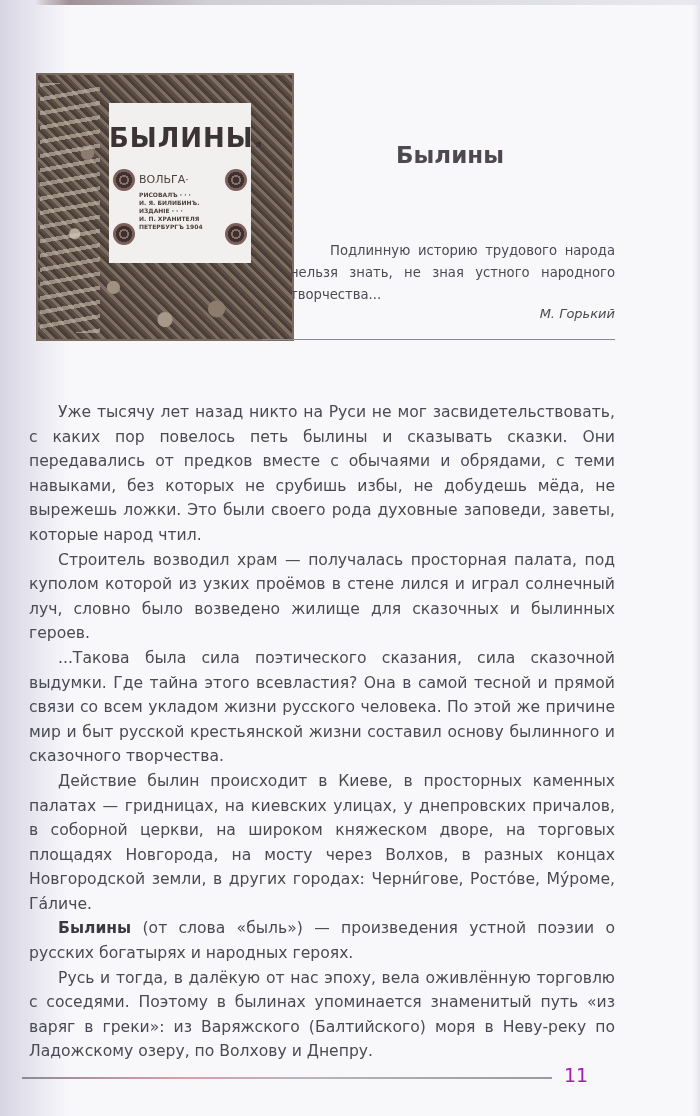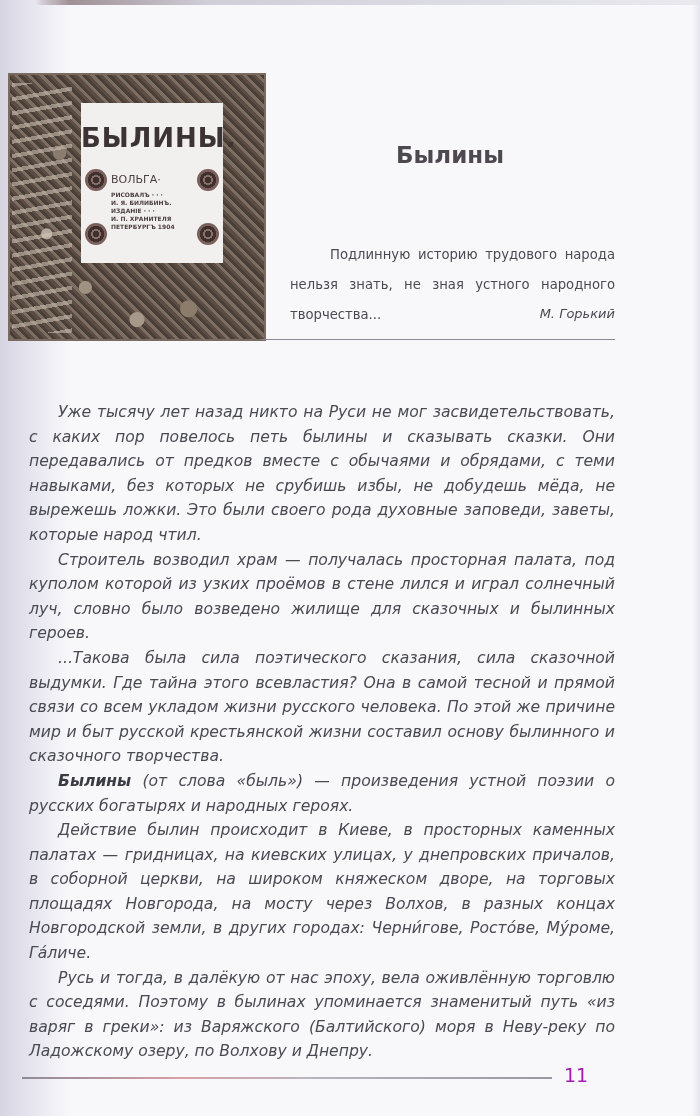--- a/index.html
+++ b/index.html
@@ -16,21 +16,21 @@
     .page-edge-right {
       position: absolute; right: 0; top: 0; width: 8px; height: 1116px;
       background: linear-gradient(to right, rgba(248,248,251,0), #e5e4ee);
     }
     .top-edge {
       position: absolute; left: 0; top: 0; width: 700px; height: 5px;
       background: linear-gradient(to right, #3a1014 0%, #9a8a8e 8%, #d0cfd8 30%, #e9e9ef 100%);
     }
     
     .cover {
-      position: absolute; left: 8px; top: 73px; width: 258px; height: 268px;
+      position: absolute; left: 36px; top: 73px; width: 258px; height: 268px;
       background:
         radial-gradient(circle at 20% 30%, #8a7d70 0 6px, transparent 7px),
         radial-gradient(circle at 15% 60%, #b5aa9c 0 5px, transparent 6px),
         radial-gradient(circle at 30% 80%, #a09280 0 6px, transparent 7px),
         radial-gradient(circle at 70% 88%, #8c7c6c 0 8px, transparent 9px),
         radial-gradient(circle at 50% 92%, #a6998a 0 7px, transparent 8px),
         repeating-linear-gradient(45deg, #5b4d44 0 3px, #7d6e62 3px 6px, #4a3f38 6px 9px),
         #5c4e45;
       box-shadow: inset 0 0 0 2px #7a6b60;
     }
@@ -58,41 +58,41 @@
       position: absolute; width: 22px; height: 22px; border-radius: 50%;
       background: radial-gradient(circle, #3e302e 0 3px, #8a6e6a 3px 5px, #3e302e 5px 8px, #7a5f5a 8px 11px);
     }
     
     .title {
       position: absolute; left: 270px; top: 142px; width: 360px; text-align: center;
       font-family: "DejaVu Sans", sans-serif; font-weight: bold; font-size: 23px; color: #4e4850;
     }
     .epigraph {
       position: absolute; left: 290px; top: 240px; width: 325px;
-      font-family: "DejaVu Sans", sans-serif; font-size: 13.2px; line-height: 30px;
+      font-family: "DejaVu Sans", sans-serif; font-size: 13.2px; line-height: 22px;
       color: #4a4a52; text-align: justify; text-align-last: left;
     }
     .epigraph .ind { display: inline-block; width: 40px; }
     .epigraph-author {
       position: absolute; left: 290px; top: 306px; width: 325px; text-align: right;
       font-size: 13px; font-style: italic; color: #4a4a52;
     }
     .title-rule {
       position: absolute; left: 262px; top: 339px; width: 353px; height: 1px; background: #8c8a92;
     }
     
     .body-text {
       position: absolute; left: 29px; top: 400px; width: 586px;
       font-family: "DejaVu Sans", sans-serif; font-size: 15.6px; line-height: 24.6px;
       color: #4a4a52;
     }
     .body-text p {
       margin: 0; text-indent: 29px; text-align: justify;
     }
-    .body-text p.last-line-left { text-align-last: left; font-style: italic; }
+    .body-text p.last-line-left { text-align-last: left; }
     .body-text b { color: #3a3a42; }
     
     .footer-rule {
       position: absolute; left: 22px; top: 1077px; width: 530px; height: 2px;
       background: linear-gradient(to right, #8e8a96 0%, #d8a0a6 30%, #b8b4be 55%, #9a98a2 100%);
     }
     .page-number {
       position: absolute; left: 564px; top: 1064px; font-size: 19px; color: #a21caf;
     }
   </style>
@@ -127,19 +127,19 @@
 <div class="epigraph">
   <span class="ind"></span><span>Подлинную историю трудового народа нельзя знать, не зная устного народного творчества...</span>
 </div>
 <div class="epigraph-author">М. Горький</div>
 <div class="title-rule"></div>
 
 <div class="body-text">
   <p class="last-line-left">Уже тысячу лет назад никто на Руси не мог засвидетельствовать, с каких пор повелось петь былины и сказывать сказки. Они передавались от предков вместе с обычаями и обрядами, с теми навыками, без которых не срубишь избы, не добудешь мёда, не вырежешь ложки. Это были своего рода духовные заповеди, заветы, которые народ чтил.</p>
   <p class="last-line-left">Строитель возводил храм — получалась просторная палата, под куполом которой из узких проёмов в стене лился и играл солнечный луч, словно было возведено жилище для сказочных и былинных героев.</p>
   <p class="last-line-left">...Такова была сила поэтического сказания, сила сказочной выдумки. Где тайна этого всевластия? Она в самой тесной и прямой связи со всем укладом жизни русского человека. По этой же причине мир и быт русской крестьянской жизни составил основу былинного и сказочного творчества.</p>
+  <p class="last-line-left">Действие былин происходит в Киеве, в просторных каменных палатах — гридницах, на киевских улицах, у днепровских причалов, в соборной церкви, на широком княжеском дворе, на торговых площадях Новгорода, на мосту через Волхов, в разных концах Новгородской земли, в других городах: Черни́гове, Росто́ве, Му́роме, Га́личе.</p>
   <p class="last-line-left"><b>Былины</b><span> (от слова «быль») — произведения устной поэзии о русских богатырях и народных героях.</span></p>
-  <p class="last-line-left">Действие былин происходит в Киеве, в просторных каменных палатах — гридницах, на киевских улицах, у днепровских причалов, в соборной церкви, на широком княжеском дворе, на торговых площадях Новгорода, на мосту через Волхов, в разных концах Новгородской земли, в других городах: Черни́гове, Росто́ве, Му́роме, Га́личе.</p>
   <p class="last-line-left">Русь и тогда, в далёкую от нас эпоху, вела оживлённую торговлю с соседями. Поэтому в былинах упоминается знаменитый путь «из варяг в греки»: из Варяжского (Балтийского) моря в Неву-реку по Ладожскому озеру, по Волхову и Днепру.</p>
 </div>
 
 <div class="footer-rule"></div>
 <div class="page-number">11</div>
 
 </body></html>

